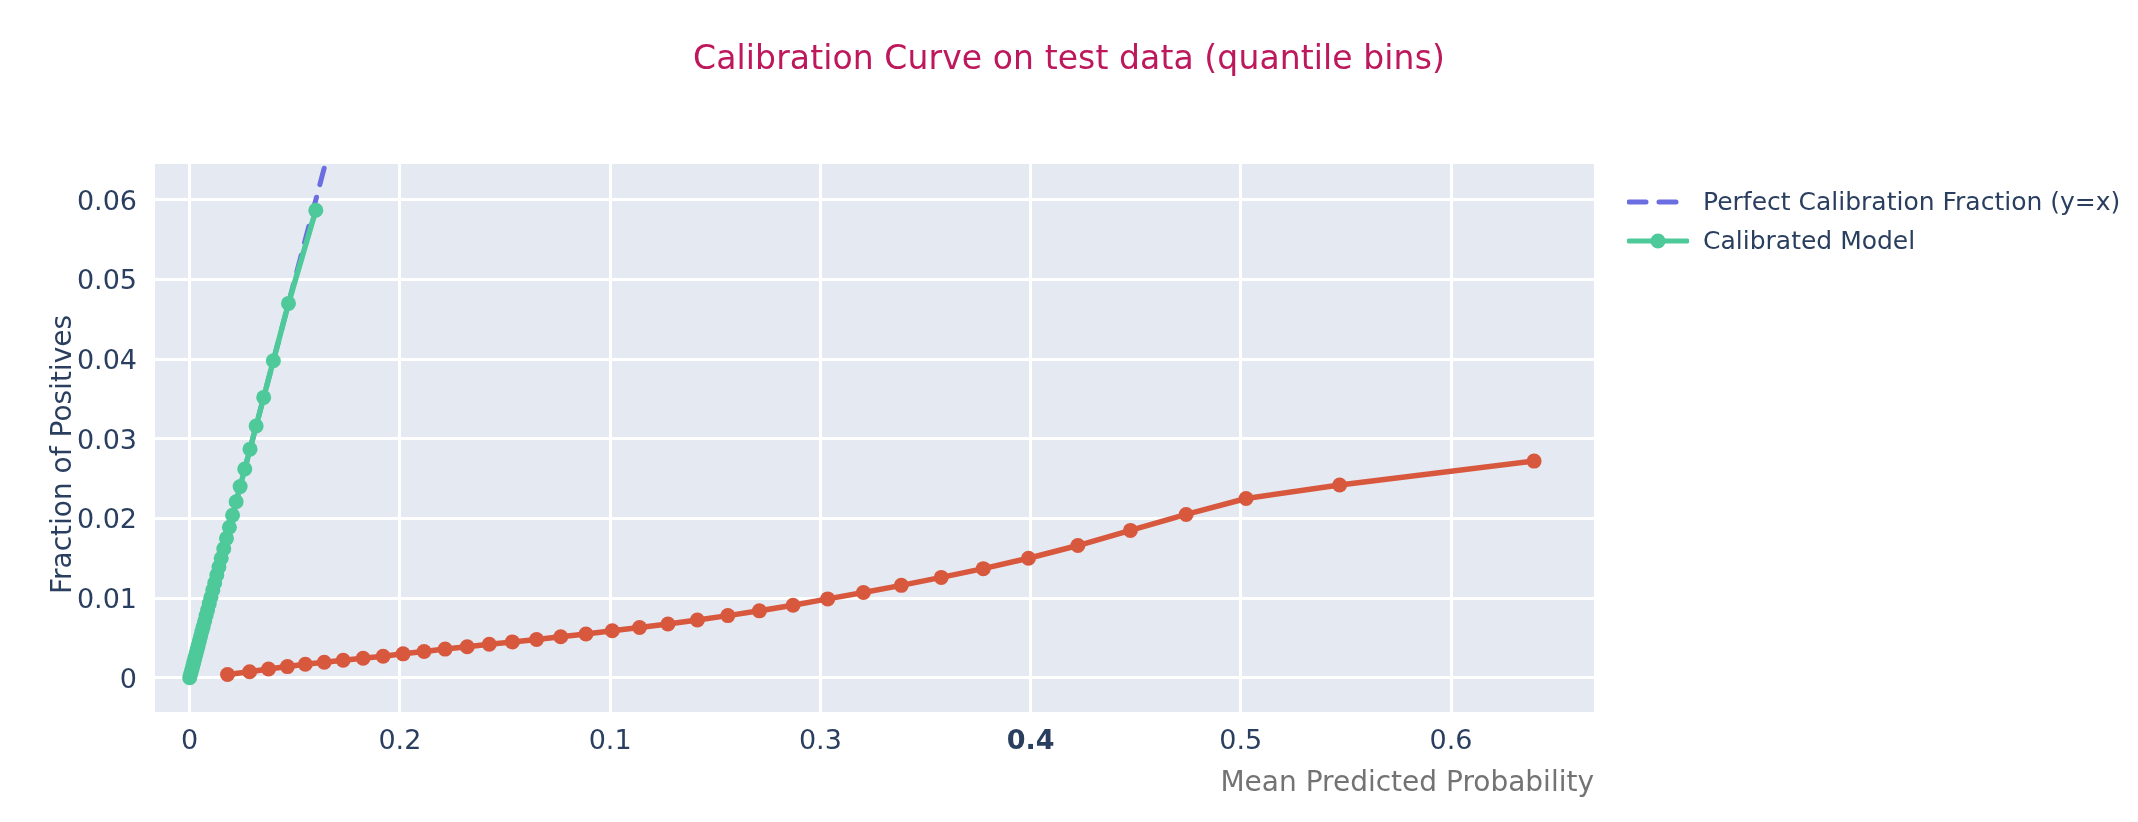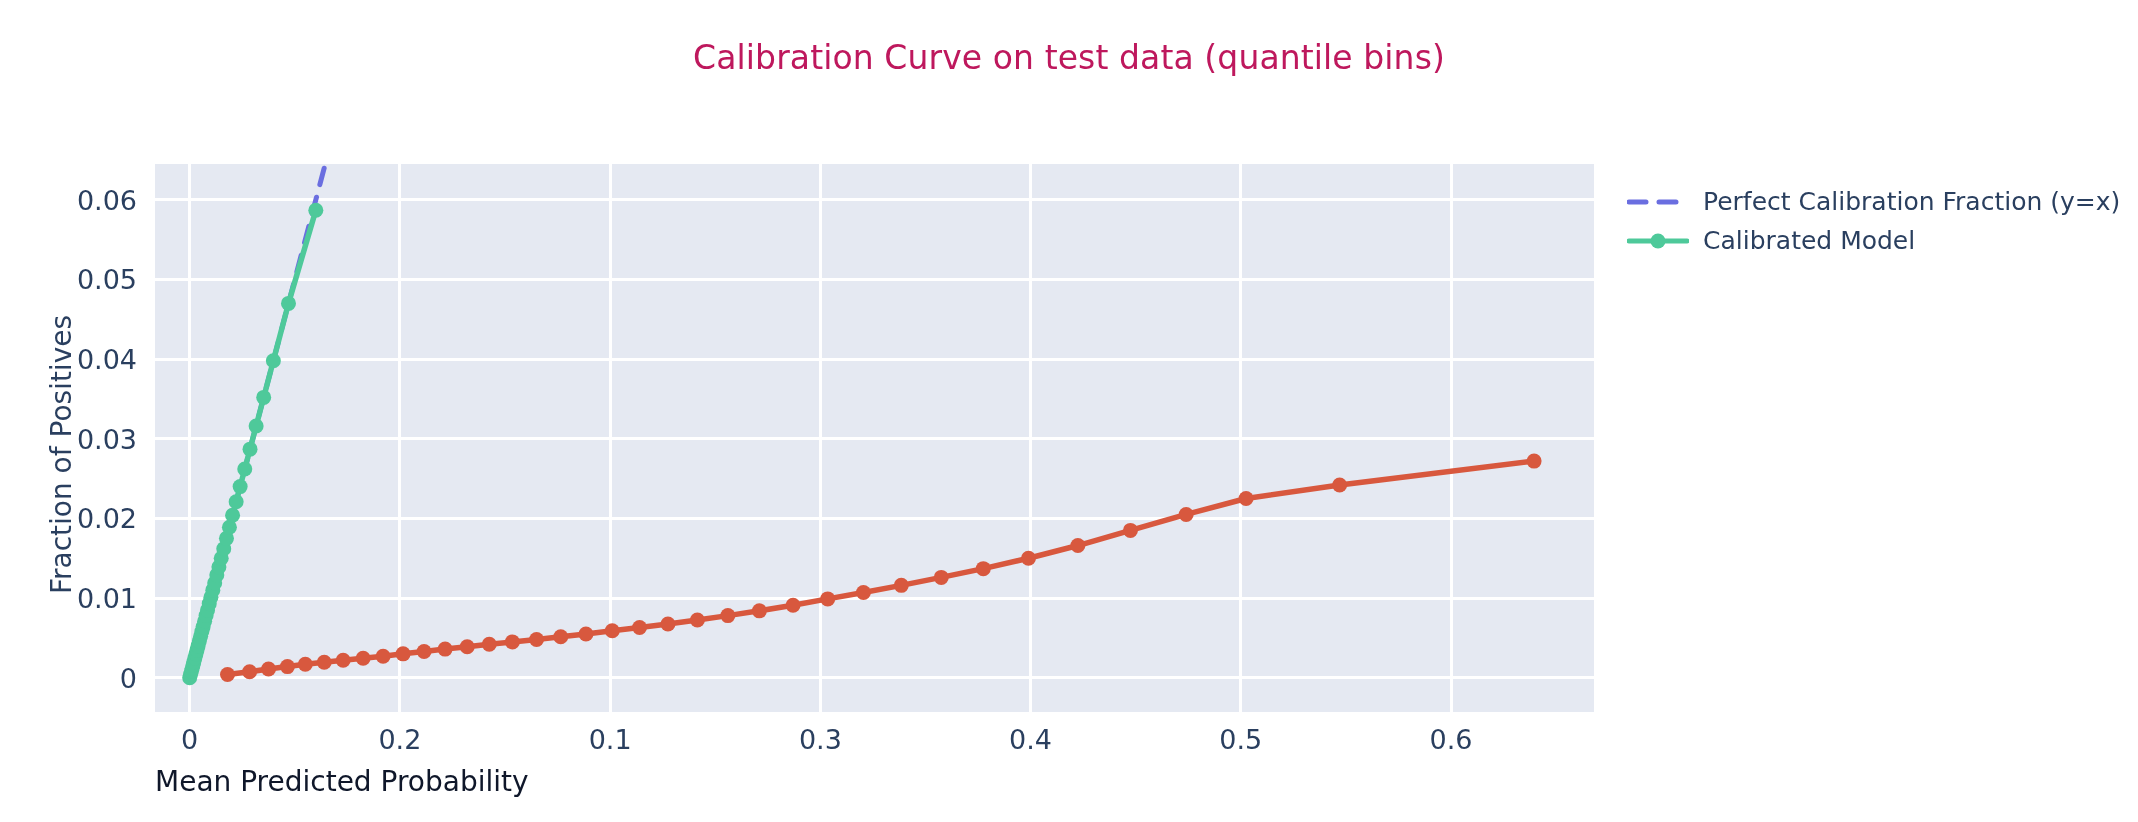--- a/index.html
+++ b/index.html
@@ -83,23 +83,23 @@
     transform: translateX(-50%);
     font-size: 27px;
     color: #2a3f5f;
     white-space: nowrap;
   }
   .xaxis-title {
     position: absolute;
     left: 155px;
     width: 1439px;
     top: 765px;
-    text-align: left;
+    text-align: right;
     font-size: 28px;
-    color: #0f172a;
+    color: #737373;
   }
   .yaxis-title {
     position: absolute;
     left: -213px;
     top: 438px;
     width: 548px;
     text-align: center;
     font-size: 28px;
     color: #2a3f5f;
     transform: rotate(-90deg);
@@ -250,21 +250,21 @@
       <div class="ytick-item" style="top: 274.797px;">0.03</div>
       <div class="ytick-item" style="top: 195.145px;">0.04</div>
       <div class="ytick-item" style="top: 115.494px;">0.05</div>
       <div class="ytick-item" style="top: 35.843px;">0.06</div>
     </div>
   <div class="xaxis-ticks" id="xaxis-ticks">
       <div class="xtick-item" style="left: 34.6874px;">0</div>
       <div class="xtick-item" style="left: 244.914px;">0.2</div>
       <div class="xtick-item" style="left: 455.14px;">0.1</div>
       <div class="xtick-item" style="left: 665.367px;">0.3</div>
-      <div class="xtick-item" style="left: 875.593px;">0.4</div>
+      <div class="xtick-item" style="left: 875.593px; font-weight: bold;">0.4</div>
       <div class="xtick-item" style="left: 1085.82px;">0.5</div>
       <div class="xtick-item" style="left: 1296.05px;">0.6</div>
     </div>
 
   <div class="xaxis-title">Mean Predicted Probability</div>
   <div class="yaxis-title">Fraction of Positives</div>
 
   <div class="legend" id="legend">
       <div class="legend-item">
         <span class="legend-swatch">

